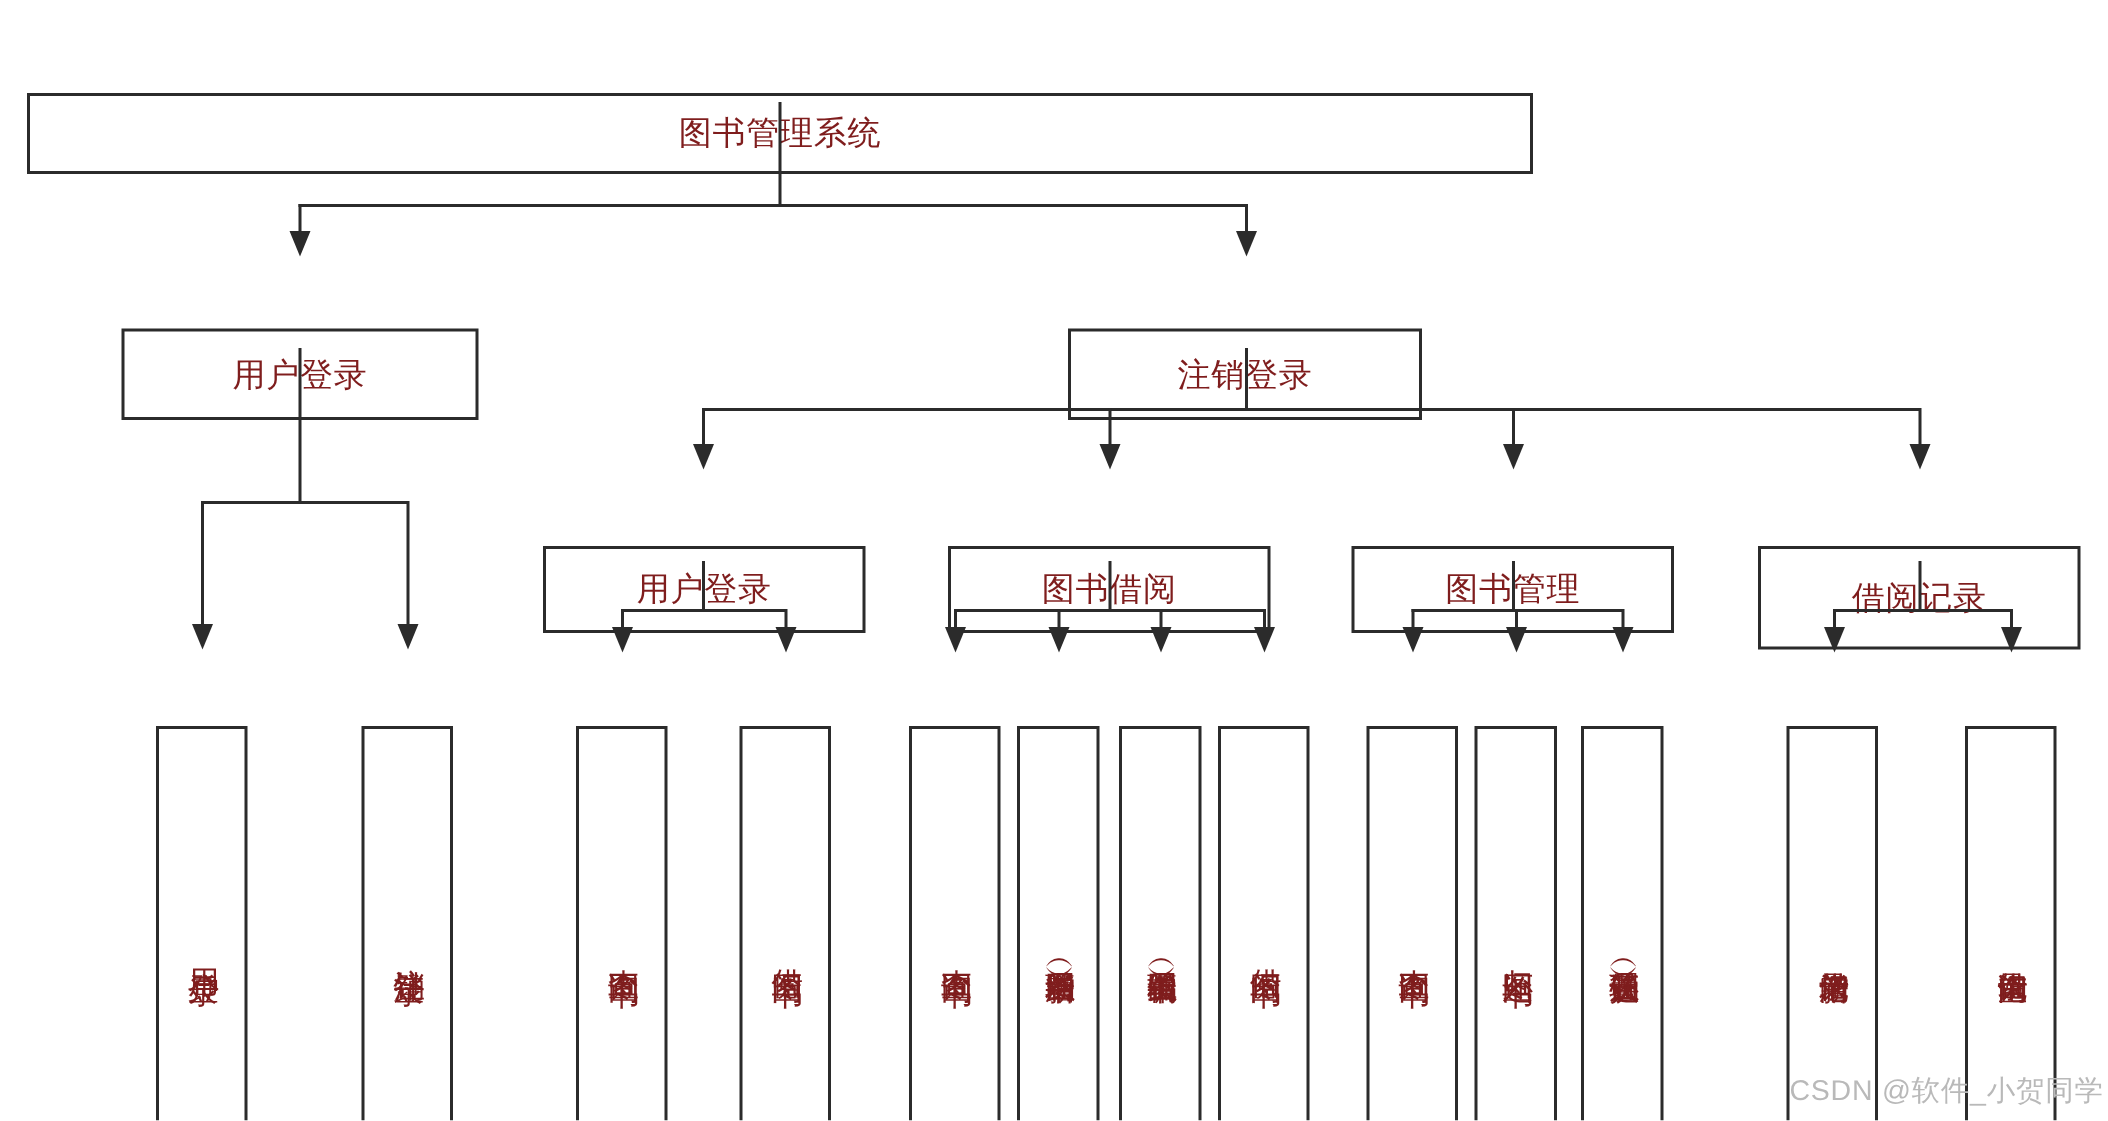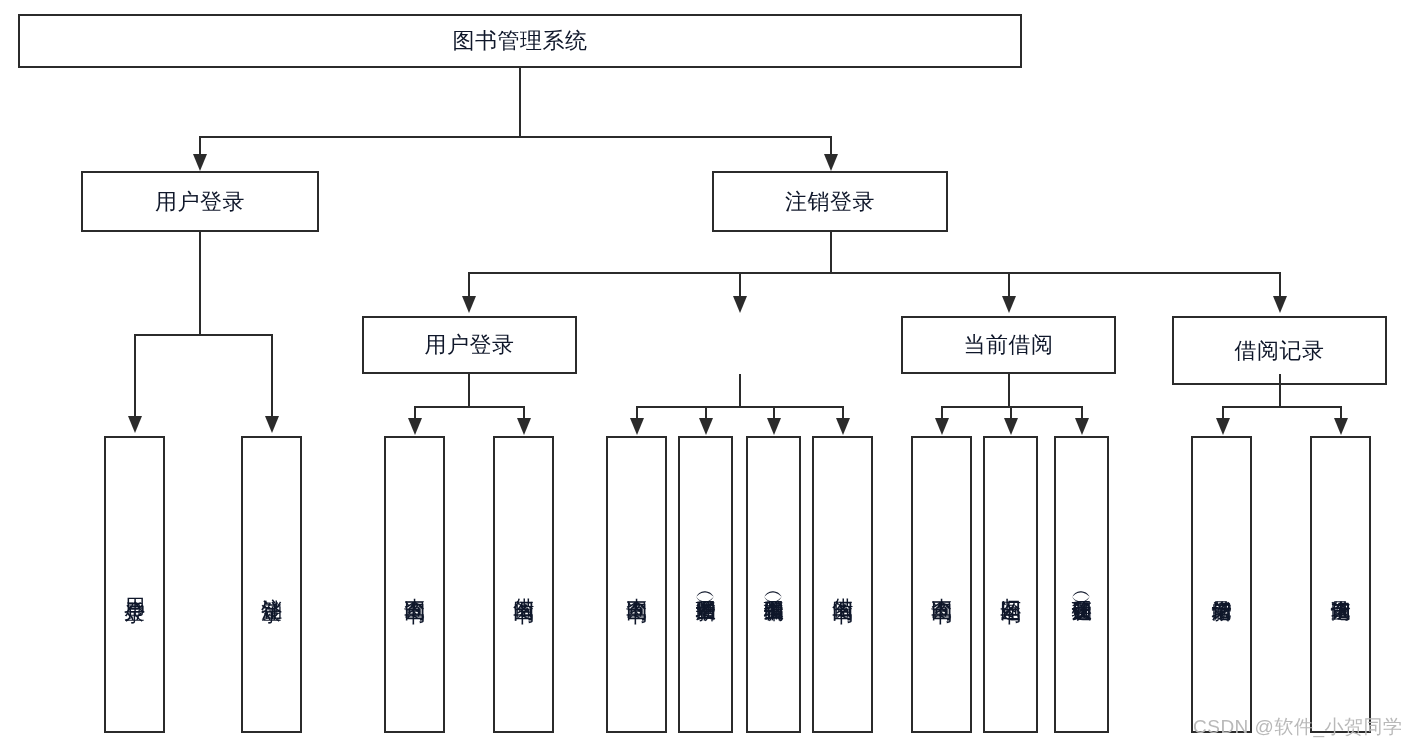--- a/index.html
+++ b/index.html
@@ -18,22 +18,23 @@
     overflow: hidden;
   }
   .node {
     position: absolute;
     box-sizing: border-box;
     border: 2px solid #2b2b2b;
     background: #ffffff;
     display: flex;
     align-items: center;
     justify-content: center;
-    color: #0f172a;
+    color: #7f1d1d;
     line-height: 1.08;
+    margin-top: 48px;
   }
   .node.horiz {
     font-size: 22px;
     letter-spacing: 0.5px;
   }
   .node.vert {
     writing-mode: vertical-rl;
     text-orientation: upright;
     font-size: 21px;
     letter-spacing: 2px;
@@ -104,22 +105,25 @@
   <div class="edge v" style="left:739px; top:272px; height:26px;"></div>
   <div class="arrow" style="left:733px; top:296px;"></div>
   <div class="edge v" style="left:1008px; top:272px; height:26px;"></div>
   <div class="arrow" style="left:1002px; top:296px;"></div>
   <div class="edge v" style="left:1279px; top:272px; height:26px;"></div>
   <div class="arrow" style="left:1273px; top:296px;"></div>
 
   <div class="node horiz" style="left:362px; top:316px; width:215px; height:58px;">
     <span>用户登录</span>
   </div>
+  <div class="node horiz" style="left:632px; top:316px; width:215px; height:58px;">
+    <span>图书借阅</span>
+  </div>
   <div class="node horiz" style="left:901px; top:316px; width:215px; height:58px;">
-    <span>当前借阅</span>
+    <span>图书管理</span>
   </div>
   <div class="node horiz" style="left:1172px; top:316px; width:215px; height:69px;">
     <span>借阅记录</span>
   </div>
 
   <div class="edge v" style="left:468px; top:374px; height:32px;"></div>
   <div class="edge h" style="left:414px; top:406px; width:110px;"></div>
   <div class="edge v" style="left:414px; top:406px; height:14px;"></div>
   <div class="arrow" style="left:408px; top:418px;"></div>
   <div class="edge v" style="left:523px; top:406px; height:14px;"></div>

